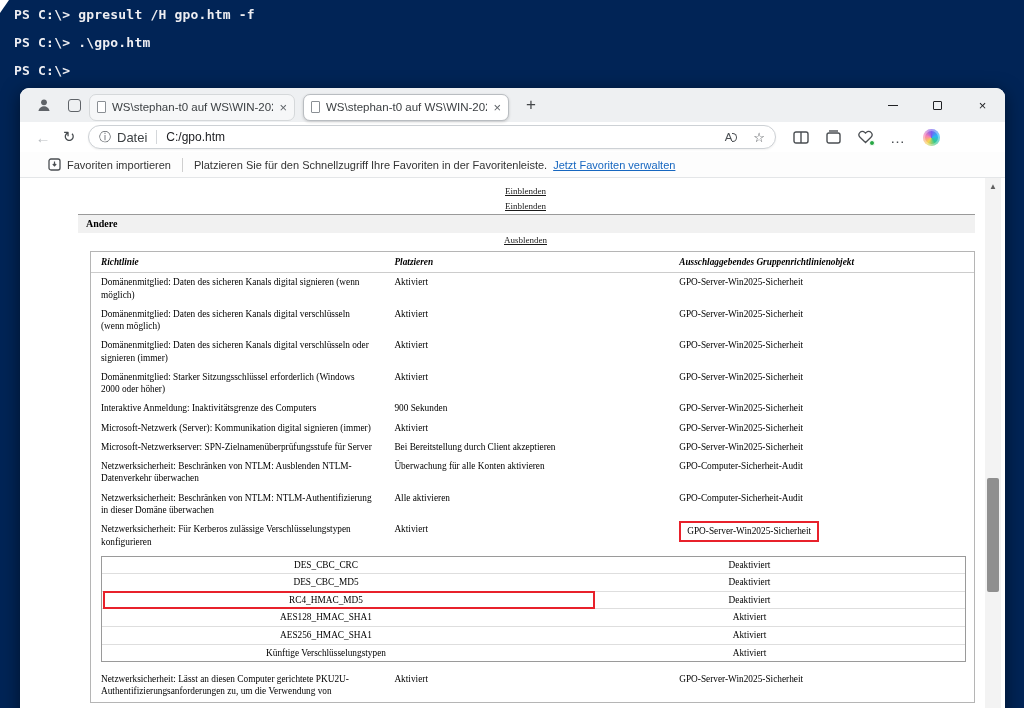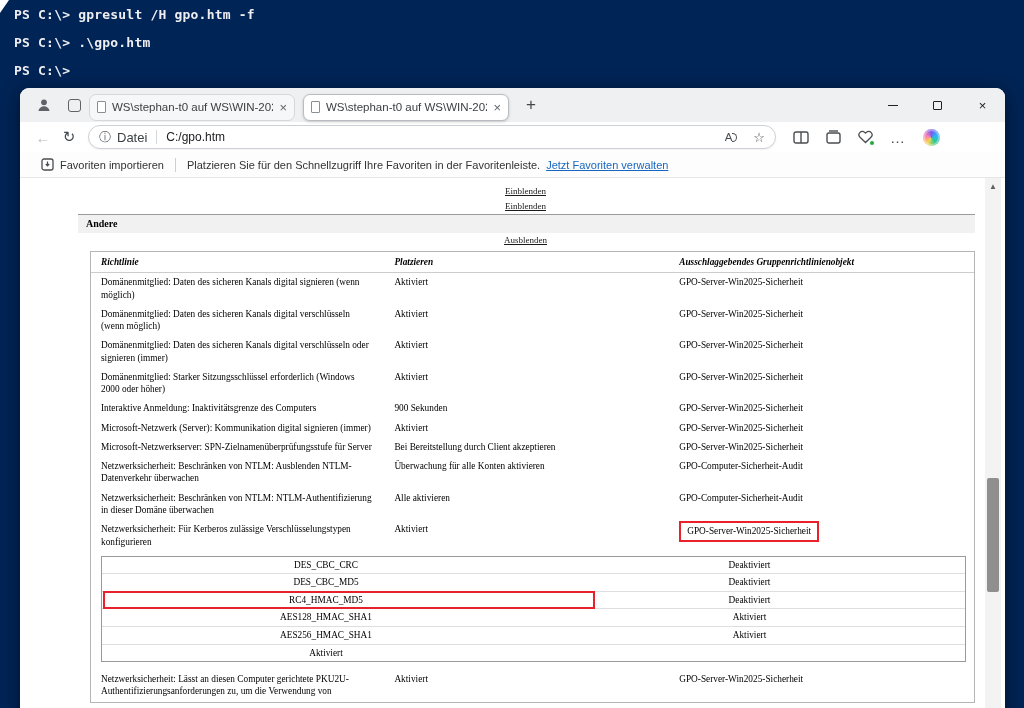--- a/index.html
+++ b/index.html
@@ -75,21 +75,21 @@
   .more { font-size:15px; letter-spacing:1px; }
   .copilot { width:17px; height:17px; border-radius:50%;
     background:conic-gradient(#7a5cf0,#2ab6f6,#35c98d,#f6d44d,#f97fb5,#7a5cf0);
     box-shadow:inset 0 0 0 2px rgba(255,255,255,.35); }
   .green-dot { position:absolute; right:-2px; bottom:-2px; width:6px; height:6px;
     border-radius:50%; background:#27a744; border:1px solid #fff; }
   .rel { position:relative; }
 
   
   .favbar { height:26px; background:#fdfdfd; border-bottom:1px solid #e4e6e8;
-    display:flex; align-items:center; padding:0 21px; font-size:11px; color:#333; }
+    display:flex; align-items:center; padding:0 28px; font-size:11px; color:#333; }
   .favbar .vsep { width:1px; height:14px; background:#cfcfcf; margin:0 11px; }
   .fav-import { display:flex; align-items:center; gap:6px; }
   .manage-link { margin-left:6px; color:var(--link_blue,#1767c0);
     text-decoration:underline; cursor:pointer; }
 
   
   .content { position:absolute; top:90px; left:0; right:0; bottom:0;
     background:#fff; overflow:hidden; }
   .report { margin:0 30px 0 58px; padding-top:6px;
     font-family:"Liberation Serif","DejaVu Serif",serif; font-size:9.3px;
@@ -309,20 +309,21 @@
           </div>
           <div class="srow">
             <div>AES128_HMAC_SHA1</div>
             <div>Aktiviert</div>
           </div>
           <div class="srow">
             <div>AES256_HMAC_SHA1</div>
             <div>Aktiviert</div>
           </div>
           <div class="srow">
+            <div>Künftige Verschlüsselungstypen</div>
             <div>Aktiviert</div>
           </div>
         </div>
 
         <div class="trow">
           <div class="cell policy">Netzwerksicherheit: Lässt an diesen Computer gerichtete PKU2U-Authentifizierungsanforderungen zu, um die Verwendung von</div>
           <div class="cell">Aktiviert</div>
           <div class="cell">GPO-Server-Win2025-Sicherheit</div>
         </div>
       </div>

